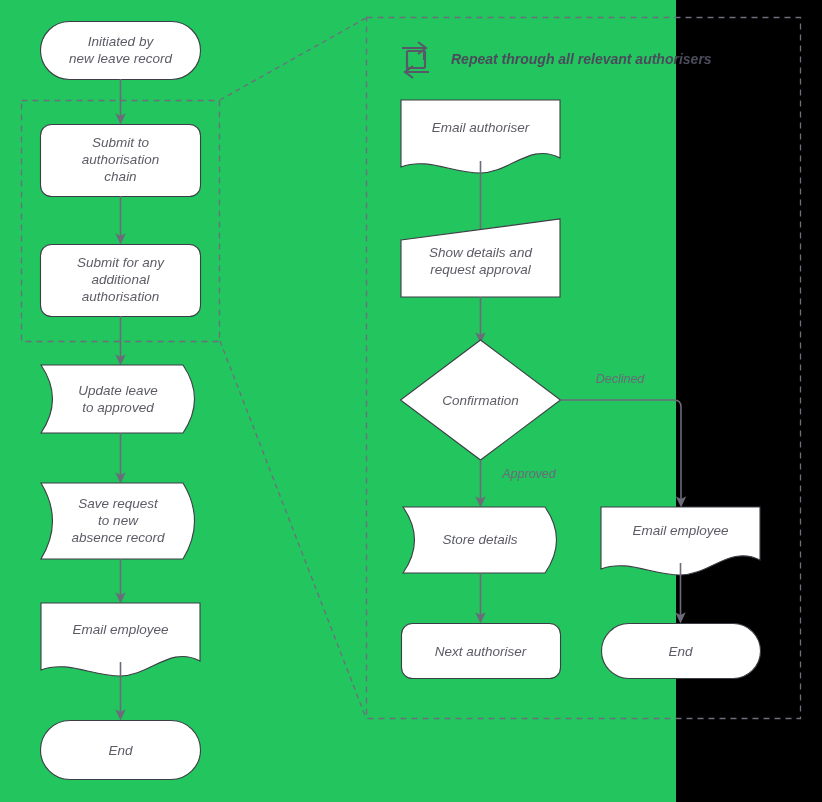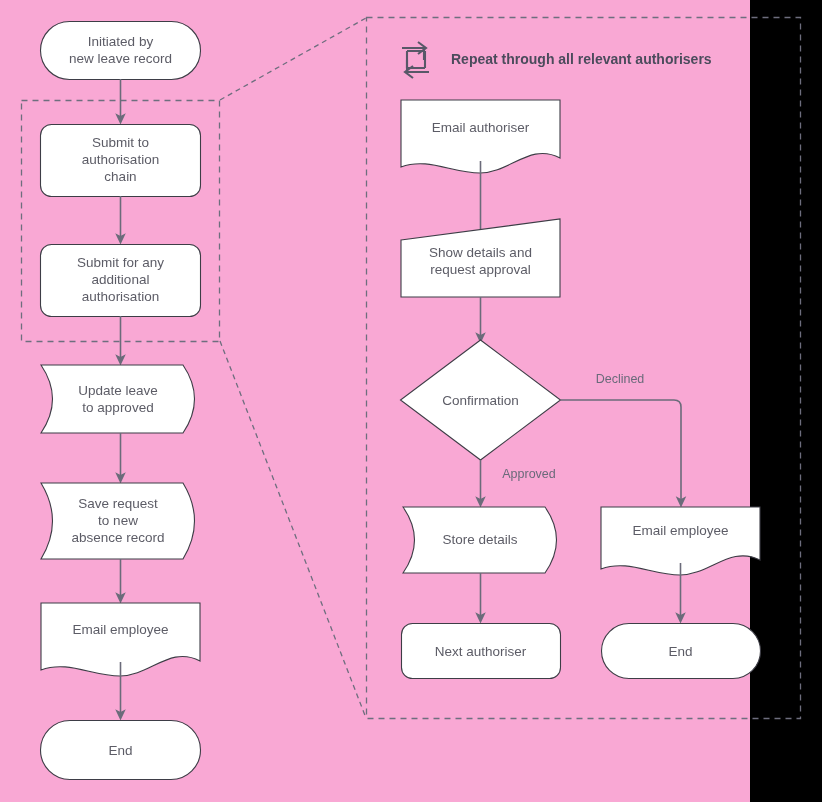--- a/index.html
+++ b/index.html
@@ -8,23 +8,24 @@
     background: #000000;
   }
   body {
     width: 822px;
     height: 802px;
     overflow: hidden;
     font-family: "Liberation Sans", sans-serif;
   }
   #stage {
     position: relative;
-    width: 750px;
+    width: 676px;
     height: 802px;
-    background: #f9a8d4;
+    background: #22c55e;
+    font-style: italic;
   }
   svg#flow {
     display: block;
     width: 822px;
     height: 802px;
   }
   .node-fill      { fill: #ffffff; stroke: #3d3d46; stroke-width: 1.1; }
   .node-label     { fill: #5c5c66; font-family: "Liberation Sans", sans-serif; font-size: 13.5px; text-anchor: middle; dominant-baseline: middle; }
   .edge-line      { stroke: #6b6b7a; stroke-width: 1.6; fill: none; }
   .edge-label     { fill: #6a6a7a; font-family: "Liberation Sans", sans-serif; font-size: 12.5px; text-anchor: middle; dominant-baseline: middle; }

